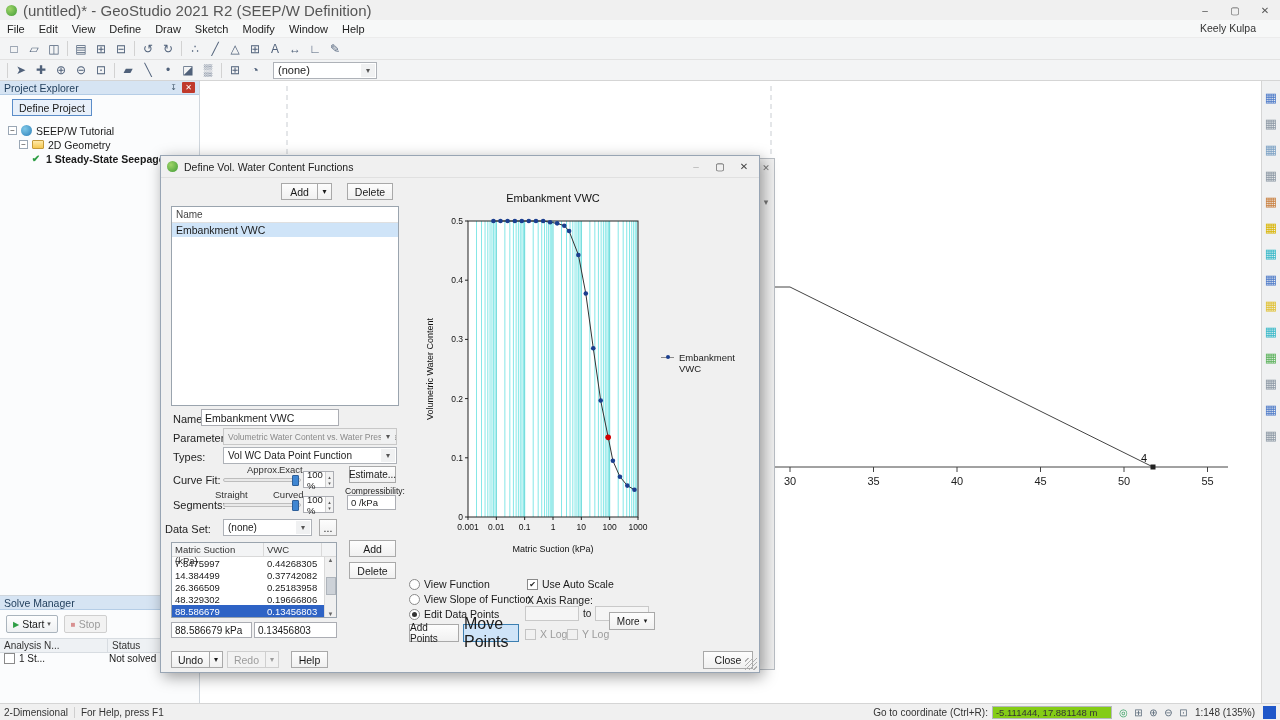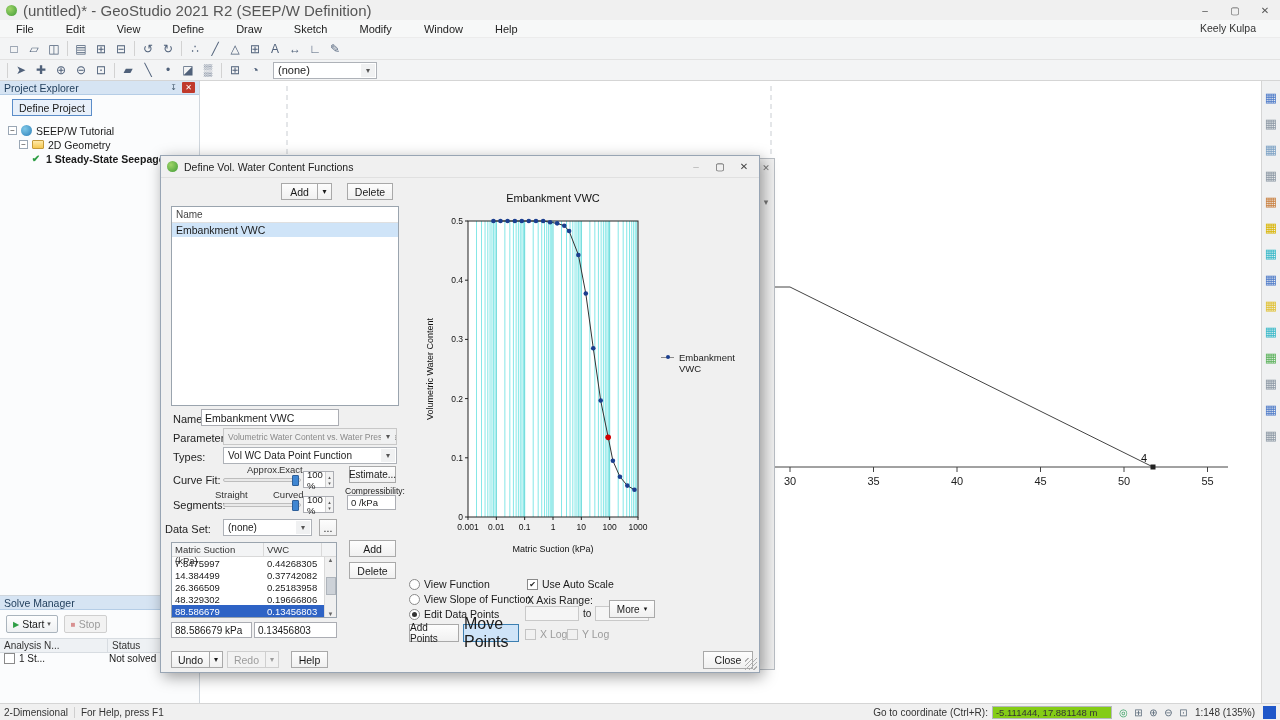--- a/index.html
+++ b/index.html
@@ -5,21 +5,21 @@
 *{box-sizing:border-box;margin:0;padding:0}
 body{width:1280px;height:720px;font-family:"Liberation Sans",sans-serif;font-size:11px;color:#1a1a1a;background:#fff}
 #app{position:relative;width:1280px;height:720px;overflow:hidden;background:#fff}
 
 #titlebar{position:absolute;left:0;top:0;width:1280px;height:20px;background:#f0f0f0;display:flex;align-items:center;padding-left:6px}
 .win-logo{width:11px;height:11px;border-radius:50%;background:radial-gradient(circle at 35% 35%,#9fd468,#3f9b35);margin-right:6px}
 #titlebar .title{color:#555;font-size:15px}
 .winbtns{margin-left:auto;display:flex;height:20px}
 .winbtn{width:30px;height:20px;display:flex;align-items:center;justify-content:center;color:#555;font-size:10px}
 #menubar{position:absolute;left:0;top:20px;width:1280px;height:18px;background:#f7f8f8;display:flex;align-items:center;border-bottom:1px solid #ececec}
-.menu-item{padding:1px 16px;color:#222}
+.menu-item{padding:1px 7px;color:#222}
 #menu-user{margin-left:auto;margin-right:12px;color:#333}
 .toolbar{position:absolute;left:0;width:1280px;background:#f3f4f5;display:flex;align-items:center;padding-left:4px}
 #toolbar1{top:38px;height:22px;border-bottom:1px solid #e2e2e2}
 #toolbar2{top:60px;height:21px;border-bottom:1px solid #d5d5d5}
 .icon16{width:20px;height:18px;display:flex;align-items:center;justify-content:center;font-size:12px;color:#50617a;border-radius:2px}
 .tsep{width:1px;height:15px;background:#d2d2d2;margin:0 3px}
 .wtab{display:flex;align-items:center;gap:4px;height:19px;padding:0 7px;border:1px solid transparent;border-radius:2px;color:#222}
 .wtab.active{background:var(--tab-active-bg);border-color:#9cbfe2}
 .tabicon{width:11px;height:11px;border-radius:2px}
 .combo{position:relative;background:#fff;border:1px solid #aeb2b8;display:flex;align-items:center;padding:0 4px;font-size:11px;overflow:hidden;white-space:nowrap}
@@ -544,21 +544,21 @@
     <div class="btn" style="left:248px;top:468px;width:50px;height:18px;font-size:10px">Add Points</div>
     <div class="btn toggled" style="left:302px;top:468px;width:56px;height:18px;font-size:16px">Move Points</div>
     <div class="opt dis" style="left:364px;top:472px">
       <span class="chk dis"></span>
       <span>X Log</span>
     </div>
     <div class="opt dis" style="left:406px;top:472px">
       <span class="chk dis"></span>
       <span>Y Log</span>
     </div>
-    <div class="btn" style="left:448px;top:444px;width:46px;height:18px;font-size:10px;gap:4px">
+    <div class="btn" style="left:448px;top:456px;width:46px;height:18px;font-size:10px;gap:4px">
       <span>More</span>
       <span style="font-size:7px">▾</span>
     </div>
 
     <div class="btn" style="left:542px;top:495px;width:50px;height:18px">Close</div>
     <span class="grip"></span>
   </div>
 
   <div id="statusbar">
     <span>2-Dimensional</span>

